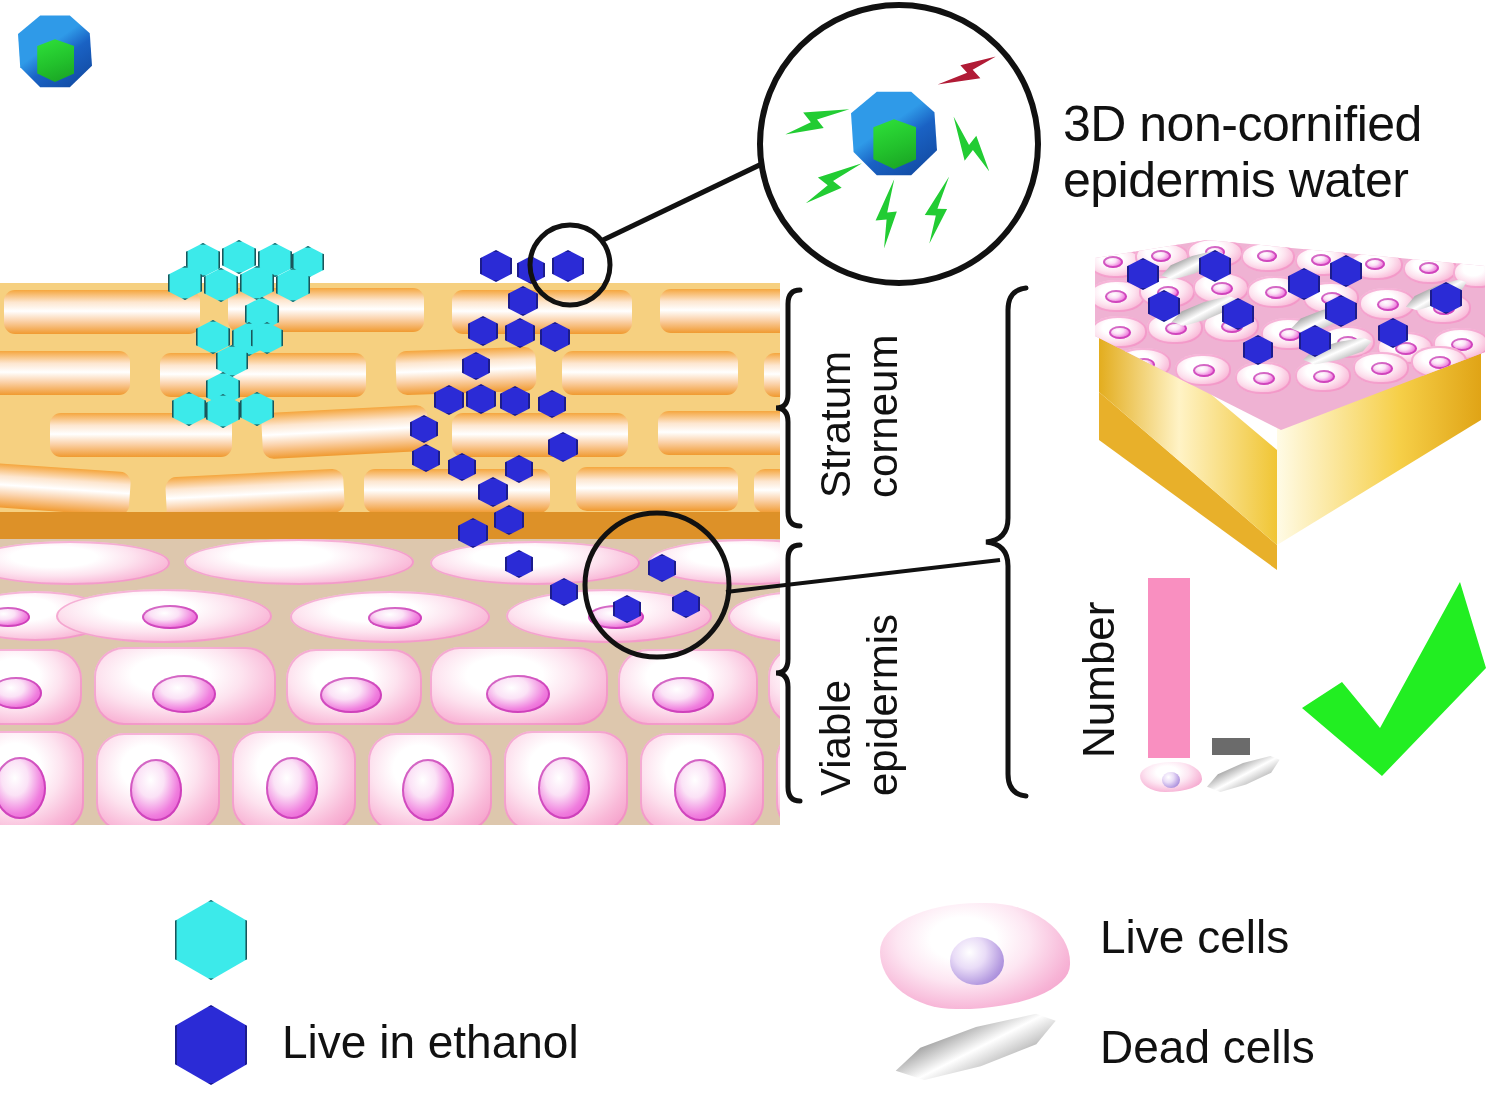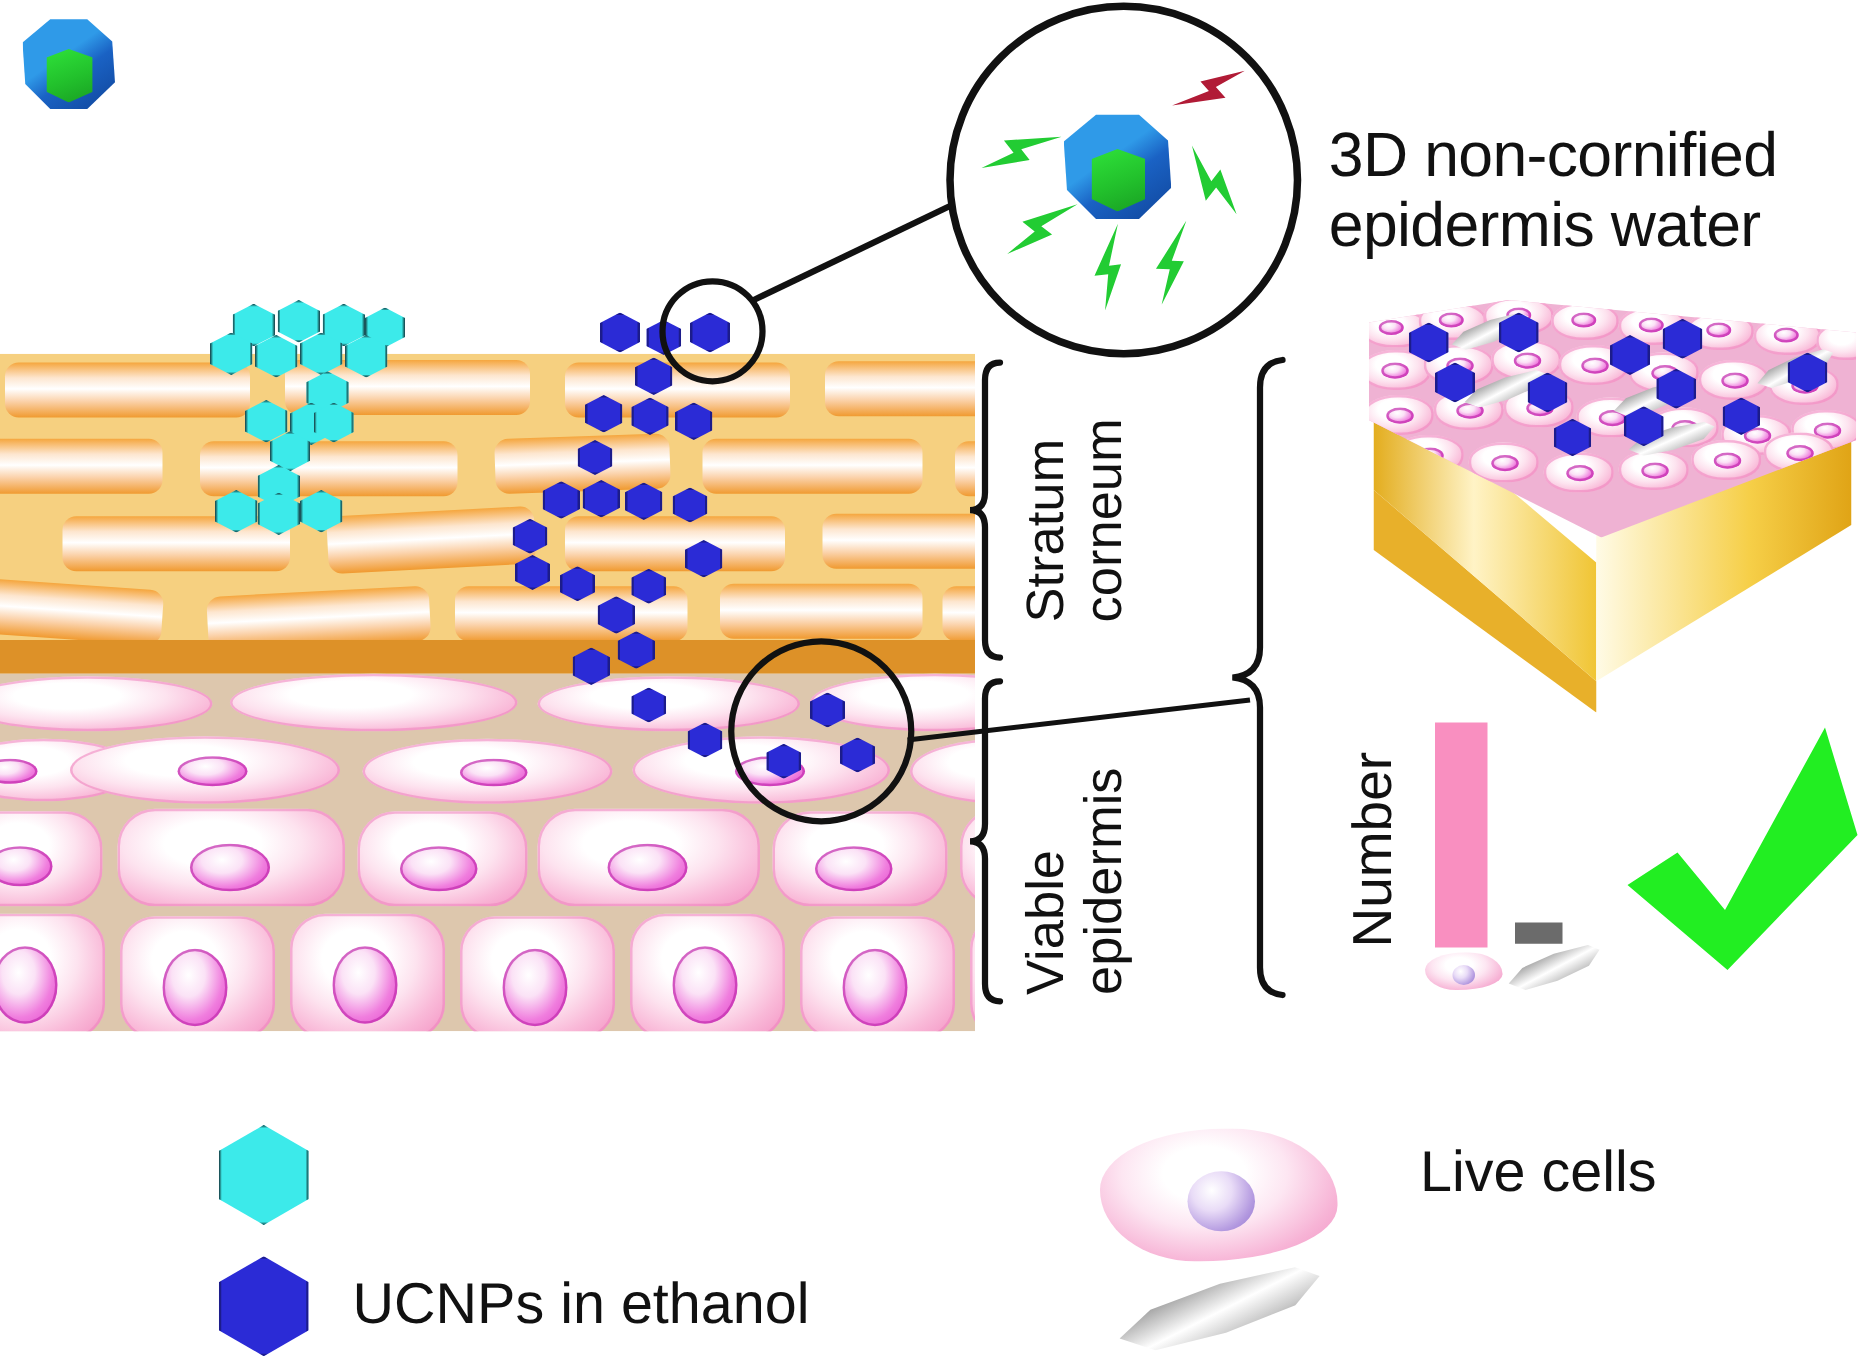--- a/index.html
+++ b/index.html
@@ -373,21 +373,22 @@
   <div class="cellnuc abs" style="left:1162px;top:772px;width:18px;height:16px;"></div>
   <div class="deadshape abs" style="left:1204px;top:758px;width:78px;height:32px;transform:rotate(-8deg);"></div>
 
   <svg class="abs" id="checkmark" viewBox="0 0 188 198">
     <polygon points="2,128 42,102 80,148 160,2 186,88 82,196" fill="#22ee22"></polygon>
   </svg>
 
   <div class="hexw abs" style="left:175px;top:900px;width:72px;height:80px;"></div>
 
   <div class="hexe abs" style="left:175px;top:1005px;width:72px;height:80px;"></div>
-  <div class="abs txt lg-txt" style="left:282px;top:1017px;">UCNPs in ethanol</div>
+  <div class="abs txt lg-txt" style="left:282px;top:1017px;">Live in ethanol</div>
 
   <div class="cellshape abs" style="left:880px;top:903px;width:190px;height:106px;"></div>
   <div class="cellnuc abs" style="left:950px;top:937px;width:54px;height:48px;"></div>
-  <div class="abs txt lg-txt" style="left:1100px;top:912px;margin-left:36px;">Live cells</div>
+  <div class="abs txt lg-txt" style="left:1100px;top:912px;">Live cells</div>
 
   <div class="deadshape abs" style="left:890px;top:1018px;width:170px;height:58px;transform:rotate(-7deg);"></div>
+  <div class="abs txt lg-txt" style="left:1100px;top:1022px;">Dead cells</div>
 
 </div>
 
 </body></html>

